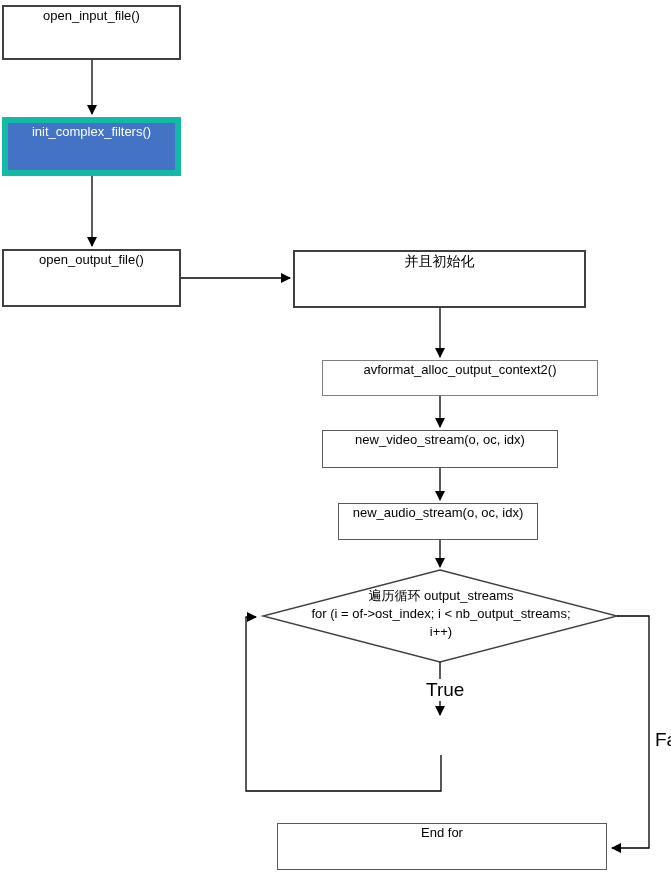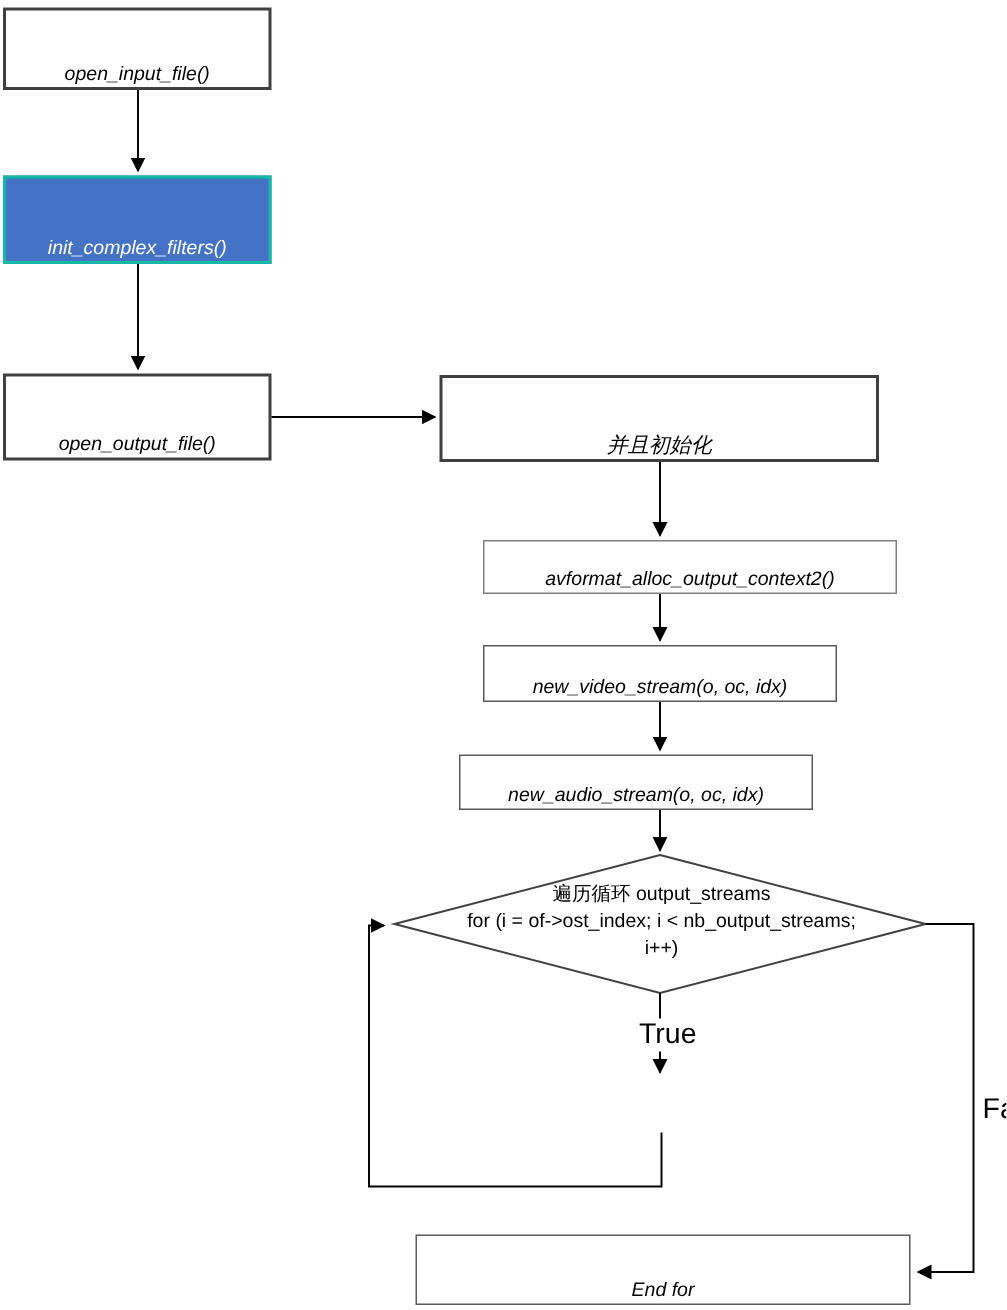--- a/index.html
+++ b/index.html
@@ -16,43 +16,42 @@
     overflow: hidden;
   }
   .box {
     position: absolute;
     box-sizing: border-box;
     background: #ffffff;
     border: 2px solid #404040;
     display: flex;
     flex-direction: column;
     align-items: center;
-    justify-content: flex-end;
+    justify-content: flex-start;
     text-align: center;
     font-size: 13px;
     color: #000000;
     z-index: 2;
     line-height: 1.35;
-    font-style: italic;
   }
   .box.blue {
     background: #4472C4;
-    border: 2px solid #14b8a6;
+    border: 6px solid #14b8a6;
     color: #ffffff;
   }
   .box.gray-border { border: 1.5px solid #595959; }
   .box.light-border { border: 1.5px solid #7F7F7F; }
 
   #box-open-input   { left: 2px;   top: 5px;   width: 179px; height: 55px; }
   #box-init-complex { left: 2px;   top: 117px; width: 179px; height: 59px; }
   #box-open-output  { left: 2px;   top: 249px; width: 179px; height: 58px; }
   #box-add-output   { left: 293px; top: 250px; width: 293px; height: 58px; font-size: 14px; }
   #box-avformat     { left: 322px; top: 360px; width: 276px; height: 36px; }
   #box-new-video    { left: 322px; top: 430px; width: 236px; height: 38px; }
-  #box-new-audio    { left: 306px; top: 503px; width: 236px; height: 37px; }
+  #box-new-audio    { left: 338px; top: 503px; width: 200px; height: 37px; }
   #box-init-simple  { left: 323px; top: 718px; width: 236px; height: 37px; }
   #box-end-for      { left: 277px; top: 823px; width: 330px; height: 47px; }
 
   #connectors {
     position: absolute;
     left: 0; top: 0;
     z-index: 4;
     pointer-events: none;
   }
   #diamond-text {

